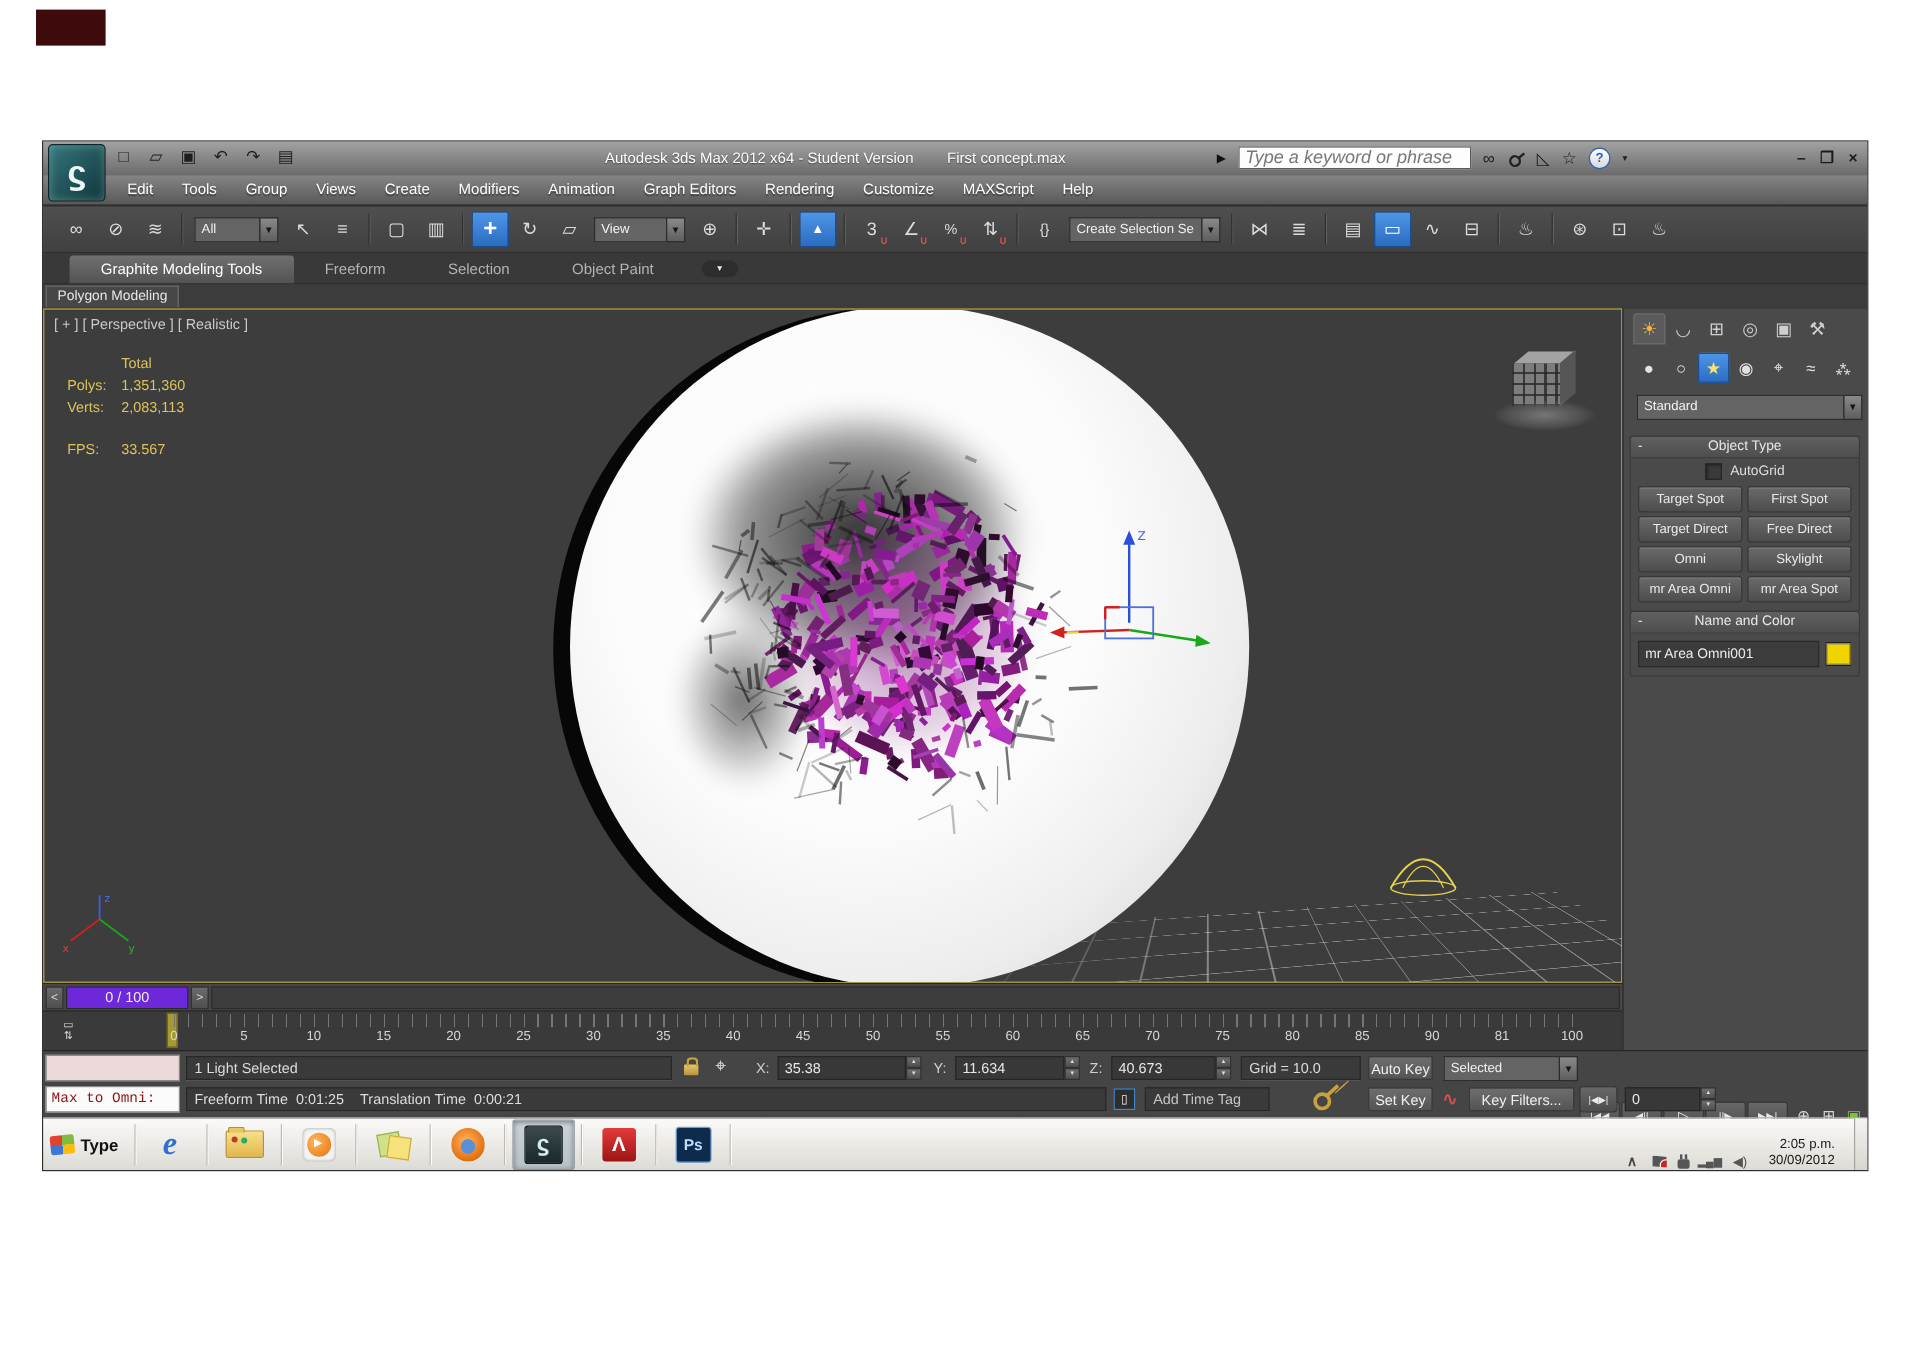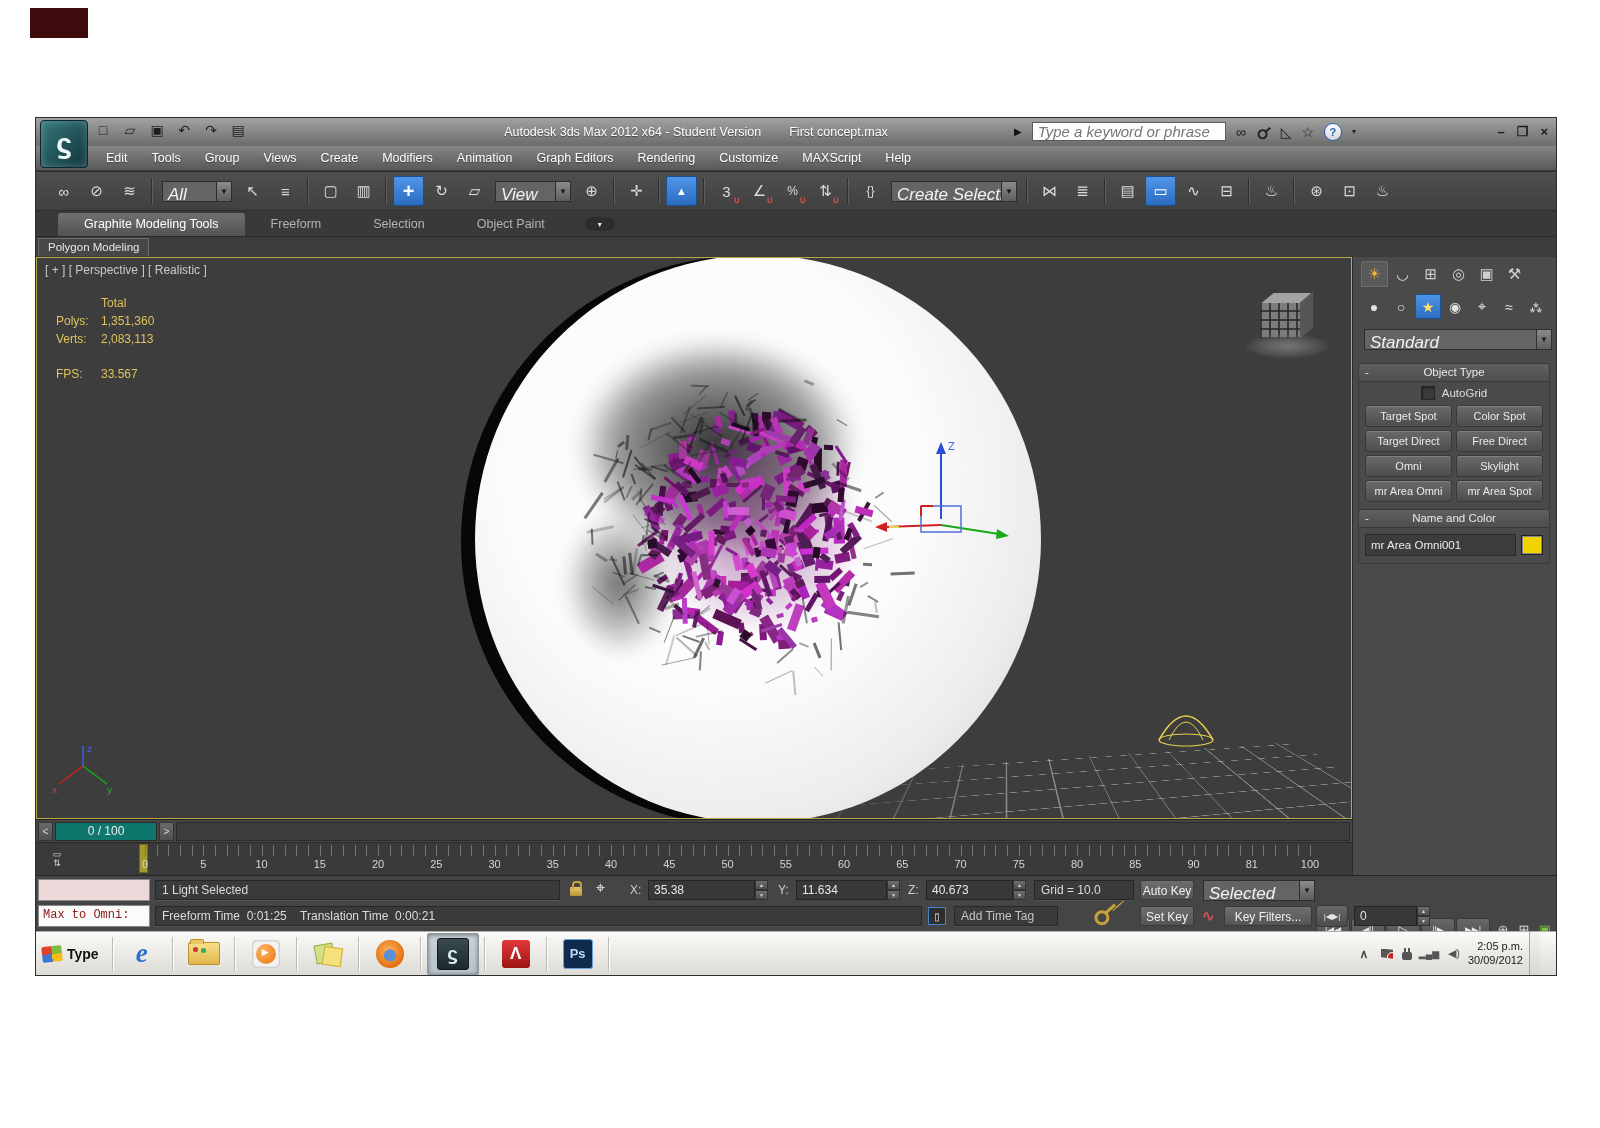--- a/index.html
+++ b/index.html
@@ -43,21 +43,21 @@
   .menu-item{color:#fff;font-size:12.5px;padding:0 12px;line-height:25px;text-shadow:0 1px 1px rgba(0,0,0,.4);}
 
   
   .toolbar{position:absolute;left:0;top:53px;width:100%;height:40px;background:linear-gradient(#4f4f4f,#404040);
     border-top:1px solid #2b2b2b;border-bottom:1px solid #2e2e2e;display:flex;align-items:center;padding-left:12px;box-sizing:border-box;gap:2px;}
   .ticon{width:29px;height:28px;display:flex;align-items:center;justify-content:center;color:#dcdcdc;font-size:15px;position:relative;border:1px solid transparent;border-radius:2px;flex:none;}
   .ticon.active{background:linear-gradient(#4f96e8,#2a6cc0);border-color:#1c4f92;color:#fff;}
   .ticon.mag::after{content:"∪";color:#d55252;font-size:9px;font-weight:bold;position:absolute;right:1px;bottom:0;}
   .sep{width:1px;height:26px;background:#2f2f2f;border-right:1px solid #5e5e5e;margin:0 4px;flex:none;}
   .dd{display:flex;align-items:stretch;height:21px;margin:0 3px;flex:none;}
-  .dd .val{box-sizing:border-box;background:#646464;border:1px solid #2d2d2d;border-right:none;color:#f2f2f2;font-size:17px;padding:3px 5px;white-space:nowrap;overflow:hidden;flex:1;font-style:italic;}
+  .dd .val{box-sizing:border-box;background:#646464;border:1px solid #2d2d2d;border-right:none;color:#f2f2f2;font-size:11px;padding:3px 5px;white-space:nowrap;overflow:hidden;flex:1;}
   .dd .arr{width:16px;box-sizing:border-box;background:linear-gradient(#8a8a8a,#5e5e5e);border:1px solid #2d2d2d;color:#161616;font-size:8px;display:flex;align-items:center;justify-content:center;}
   .dd .arr::before{content:"▼";}
   [data-name="select-and-link-icon"]::before{content:"∞";}
   [data-name="unlink-selection-icon"]::before{content:"⊘";}
   [data-name="bind-to-space-warp-icon"]::before{content:"≋";}
   [data-name="select-object-icon"]::before{content:"↖";}
   [data-name="select-by-name-icon"]::before{content:"≡";}
   [data-name="rect-selection-region-icon"]::before{content:"▢";}
   [data-name="window-crossing-icon"]::before{content:"▥";}
   [data-name="select-and-move-icon"]::before{content:"+";font-weight:bold;font-size:20px;}
@@ -152,21 +152,21 @@
   .cbx{width:12px;height:12px;background:#3a3a3a;border:1px solid #262626;box-shadow:inset 1px 1px 2px #222;}
   .btngrid{display:grid;grid-template-columns:1fr 1fr;gap:3px 4px;padding:1px 6px 7px;}
   .obtn{height:20px;background:linear-gradient(#6a6a6a,#4d4d4d);border:1px solid #393939;box-shadow:inset 0 1px 0 rgba(255,255,255,.15);border-radius:3px;color:#eaeaea;font-size:11px;display:flex;align-items:center;justify-content:center;white-space:nowrap;}
   .ncrow{display:flex;align-items:center;gap:5px;padding:6px 6px 7px;}
   .nfieldtxt{flex:1;height:18px;background:#3c3c3c;border:1px solid #2a2a2a;color:#ececec;font-size:11.5px;padding:1px 5px;line-height:18px;}
   .swatch{width:20px;height:18px;border:1px solid #202020;box-shadow:inset 0 0 0 1px #888;}
 
   
   .timeslider{height:23px;background:#464646;border-top:1px solid #242424;display:flex;align-items:center;gap:2px;padding:0 2px;box-sizing:border-box;}
   .ts-btn{width:13px;height:17px;background:linear-gradient(#6b6b6b,#4f4f4f);border:1px solid #333;color:#ddd;font-size:10px;display:flex;align-items:center;justify-content:center;flex:none;}
-  .ts-display{width:100px;height:17px;background:#0f766e;border:1px solid #2a2a2a;color:#ececec;text-align:center;font-size:12px;line-height:17px;flex:none;}
+  .ts-display{width:100px;height:17px;background:#6d28d9;border:1px solid #2a2a2a;color:#ececec;text-align:center;font-size:12px;line-height:17px;flex:none;}
   .ts-track{flex:1;height:17px;background:#3d3d3d;border:1px solid #2c2c2c;}
   .trackbar{height:32px;background:#3a3a3a;position:relative;border-top:1px solid #292929;}
   .tb-ico{position:absolute;left:8px;top:2px;width:26px;height:27px;display:flex;flex-direction:column;align-items:center;justify-content:center;color:#d8d8d8;font-size:9px;line-height:1;}
   .tb-ico::before{content:"▭";}
   .tb-ico::after{content:"⇅";}
   .ruler{position:absolute;left:109px;top:2px;width:1166px;height:11px;
     background:repeating-linear-gradient(90deg,#747474 0 1px,transparent 1px 11.65px);}
   .rlab{position:absolute;top:15px;transform:translateX(-50%);color:#d6d6d6;font-size:11px;}
   .tmarker{position:absolute;left:103px;top:1px;width:9px;height:29px;background:#a59a2e;border:1px solid #6f6720;box-sizing:border-box;}
 
@@ -226,21 +226,21 @@
   .ai-wmp::after{content:"▶";position:absolute;left:10px;top:7px;color:#fff;font-size:9px;}
   .ai-notes{position:relative;width:28px;height:28px;}
   .ai-notes::before{content:"";position:absolute;left:1px;top:4px;width:17px;height:17px;background:#cfe28a;border:1px solid #9ab054;transform:rotate(-10deg);}
   .ai-notes::after{content:"";position:absolute;left:9px;top:7px;width:17px;height:17px;background:#f6e27a;border:1px solid #c9ad3c;transform:rotate(8deg);}
   .ai-ff{width:28px;height:28px;border-radius:50%;background:radial-gradient(circle at 50% 55%,#5b8fd6 0 28%,transparent 30%),radial-gradient(circle at 45% 40%,#ffb45e,#e06a0a 75%);}
   .ai-max{width:30px;height:30px;background:linear-gradient(#3a4a4e,#1b282c);border:1px solid #12191c;border-radius:3px;color:#d5ecec;font-size:19px;font-weight:bold;display:flex;align-items:center;justify-content:center;}
   .ai-max::before{content:"ϛ";}
   .ai-acro{width:28px;height:28px;background:linear-gradient(#e33b3b,#9c1414);border-radius:3px;color:#fff;font-weight:bold;font-size:17px;display:flex;align-items:center;justify-content:center;}
   .ai-acro::before{content:"Λ";}
   .ai-ps{width:28px;height:28px;background:#0e2a4d;border:1px solid #6aa0d8;border-radius:3px;color:#bcdcf8;font-weight:bold;font-size:13px;display:flex;align-items:center;justify-content:center;}
-  .tray{margin-left:auto;display:flex;align-items:center;padding-right:16px;height:100%;}
+  .tray{margin-left:auto;display:flex;align-items:flex-end;gap:10px;padding-right:0;height:100%;}
   .tri{color:#4a4a4a;font-size:12px;display:flex;align-items:center;justify-content:center;width:16px;}
   [data-name="expand-tray-icon"]::before{content:"∧";font-weight:bold;}
   .flagico{position:relative;width:12px;height:10px;background:#555;clip-path:polygon(0 0,100% 12%,100% 100%,0 88%);}
   .flagico::after{content:"";position:absolute;right:-4px;bottom:-3px;width:8px;height:8px;border-radius:50%;background:#cc2222;border:1px solid #fff;}
   .plug{position:relative;width:10px;height:8px;background:#555;border-radius:2px;margin-top:4px;}
   .plug::before{content:"";position:absolute;top:-4px;left:2px;width:2px;height:4px;background:#555;box-shadow:4px 0 0 #555;}
   [data-name="network-icon"]::before{content:"▂▄▆";font-size:9px;color:#555;letter-spacing:0;}
   [data-name="volume-icon"]::before{content:"◀)";font-size:11px;color:#555;}
   .clock{text-align:right;font-size:11px;color:#1a1a1a;line-height:1.25;padding:0 6px;}
   .showdesk{width:10px;height:100%;background:linear-gradient(#f4f3f1,#d8d6d0);border-left:1px solid #a8a5a0;}
@@ -937,21 +937,21 @@
         <div class="rhead" data-name="object-type-rollout-header">
           <span class="minus" data-name="collapse-icon">-</span>
           <span data-name="object-type-title">Object Type</span>
         </div>
         <div class="agrow" data-name="autogrid-row">
           <span class="cbx" data-name="autogrid-checkbox"></span>
           <span data-name="autogrid-label">AutoGrid</span>
         </div>
         <div class="btngrid" data-name="light-type-buttons">
             <div class="obtn" data-name="light-type-target-spot">Target Spot</div>
-            <div class="obtn" data-name="light-type-free-spot">Color Spot</div>
+            <div class="obtn" data-name="light-type-free-spot">First Spot</div>
             <div class="obtn" data-name="light-type-target-direct">Target Direct</div>
             <div class="obtn" data-name="light-type-free-direct">Free Direct</div>
             <div class="obtn" data-name="light-type-omni">Omni</div>
             <div class="obtn" data-name="light-type-skylight">Skylight</div>
             <div class="obtn" data-name="light-type-mr-area-omni">mr Area Omni</div>
             <div class="obtn" data-name="light-type-mr-area-spot">mr Area Spot</div>
           </div>
       </div>
 
       <div class="rollout" style="top:252px;" data-name="name-and-color-rollout">

